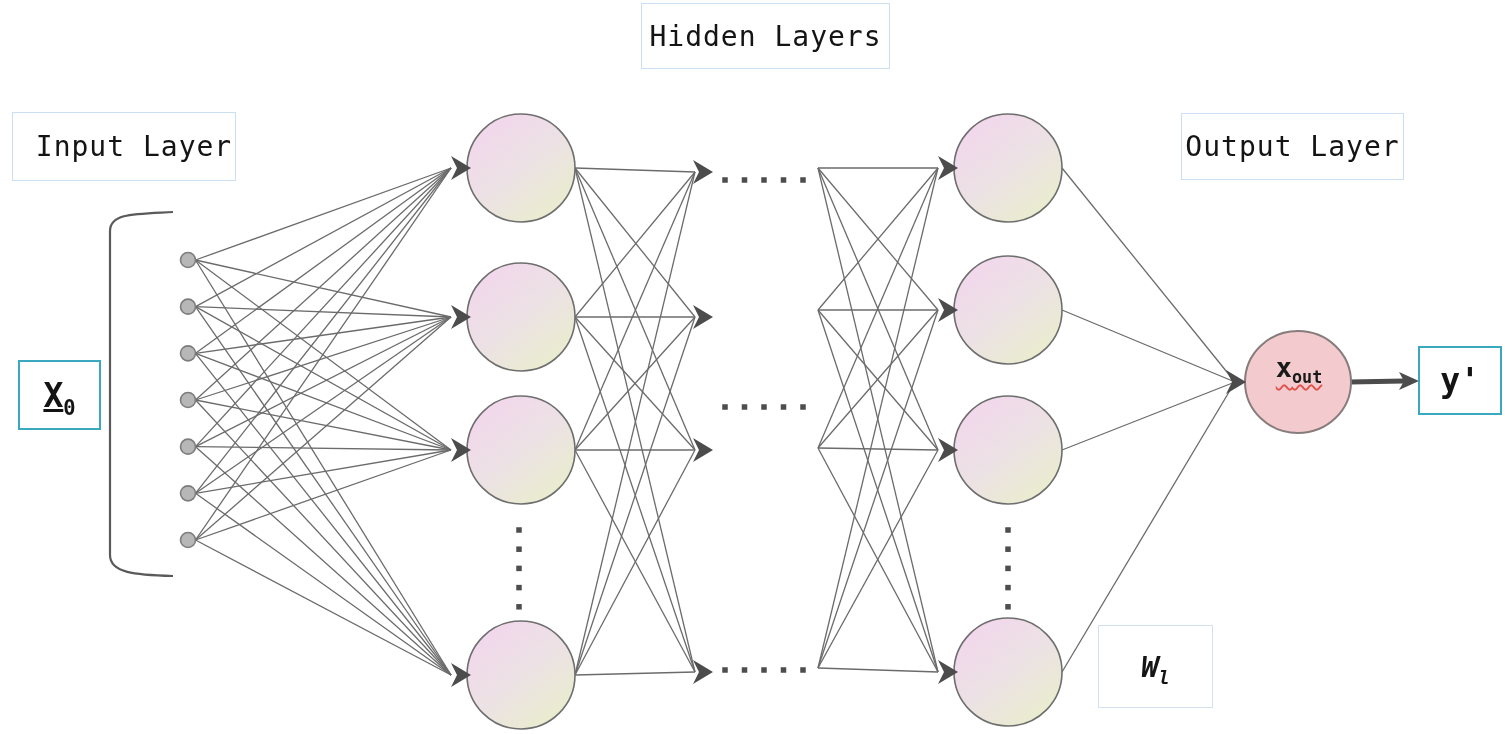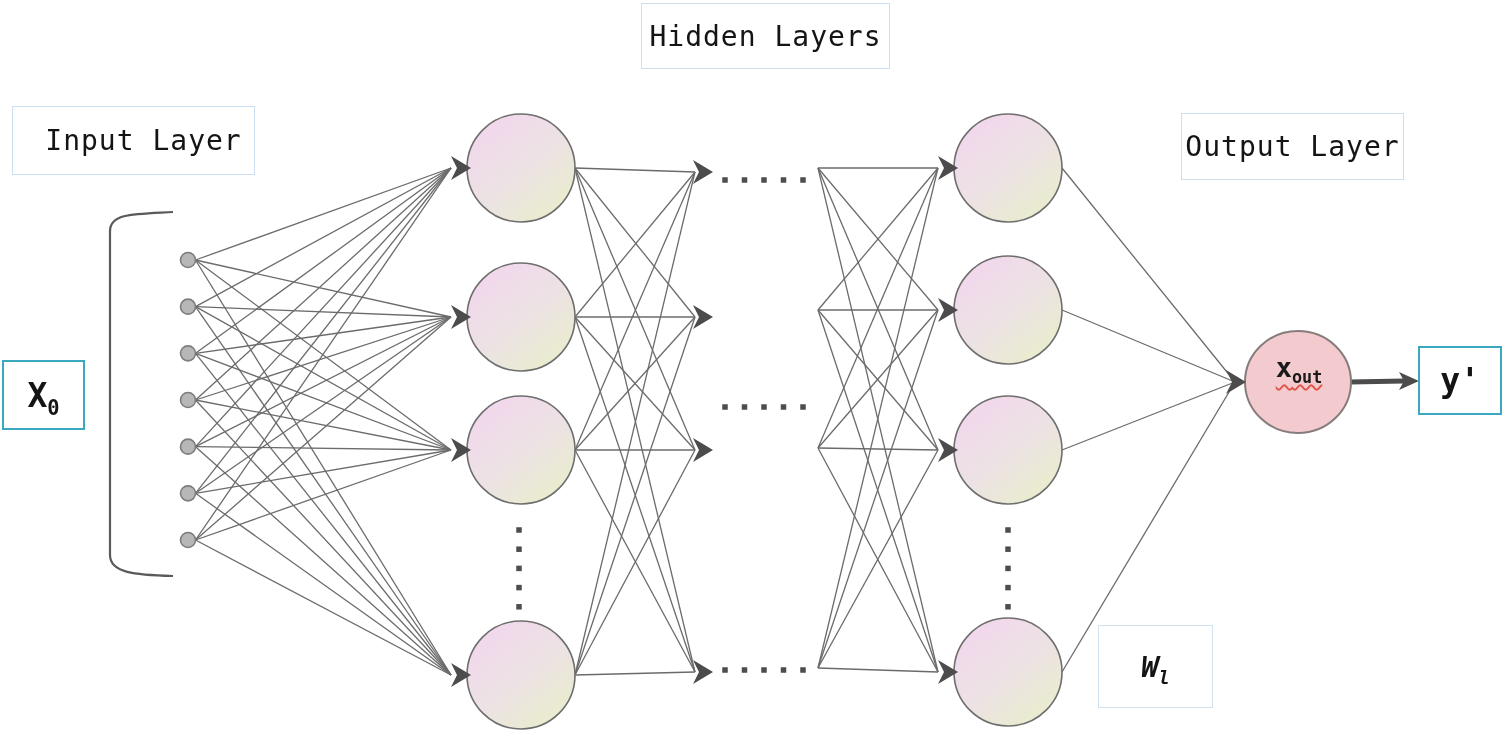--- a/index.html
+++ b/index.html
@@ -176,33 +176,33 @@
       <polygon points="713,317 693,305 699,317 693,329" fill="#4c4c4c"></polygon>
       <polygon points="713,450 693,438 699,450 693,462" fill="#4c4c4c"></polygon>
       <polygon points="713,672 693,660 699,672 693,684" fill="#4c4c4c"></polygon>
       <polygon points="958,168 938,156 944,168 938,180" fill="#4c4c4c"></polygon>
       <polygon points="958,310 938,298 944,310 938,322" fill="#4c4c4c"></polygon>
       <polygon points="958,450 938,438 944,450 938,462" fill="#4c4c4c"></polygon>
       <polygon points="958,672 938,660 944,672 938,684" fill="#4c4c4c"></polygon>
       <polygon points="1246,382 1226,370 1232,382 1226,394" fill="#4c4c4c"></polygon>
     </svg>
 
-  <div class="box layer-label" style="left:12px;top:106px;width:243px;height:69px;padding-left:20px;">
+  <div class="box layer-label" style="left:12px;top:112px;width:224px;height:69px;padding-left:20px;">
     <span>Input Layer</span>
   </div>
 
   <div class="box layer-label" style="left:641px;top:3px;width:249px;height:66px;">
     <span>Hidden Layers</span>
   </div>
 
   <div class="box layer-label" style="left:1181px;top:113px;width:223px;height:67px;">
     <span>Output Layer</span>
   </div>
 
-  <div class="box tag" style="left:2px;top:360px;width:83px;height:70px;">
+  <div class="box tag" style="left:18px;top:360px;width:83px;height:70px;text-decoration:underline;">
     <span><span>X</span><sub>0</sub></span>
   </div>
 
 
   <div class="box wbox" style="left:1098px;top:625px;width:115px;height:83px;font-style:italic;">
     <span><span>W</span><sub>l</sub></span>
   </div>
 
   <div class="xout-label" style="left:1253px;top:352px;width:92px;height:60px;">
     <span class="squiggle"><span>x</span><sub>out</sub></span>

